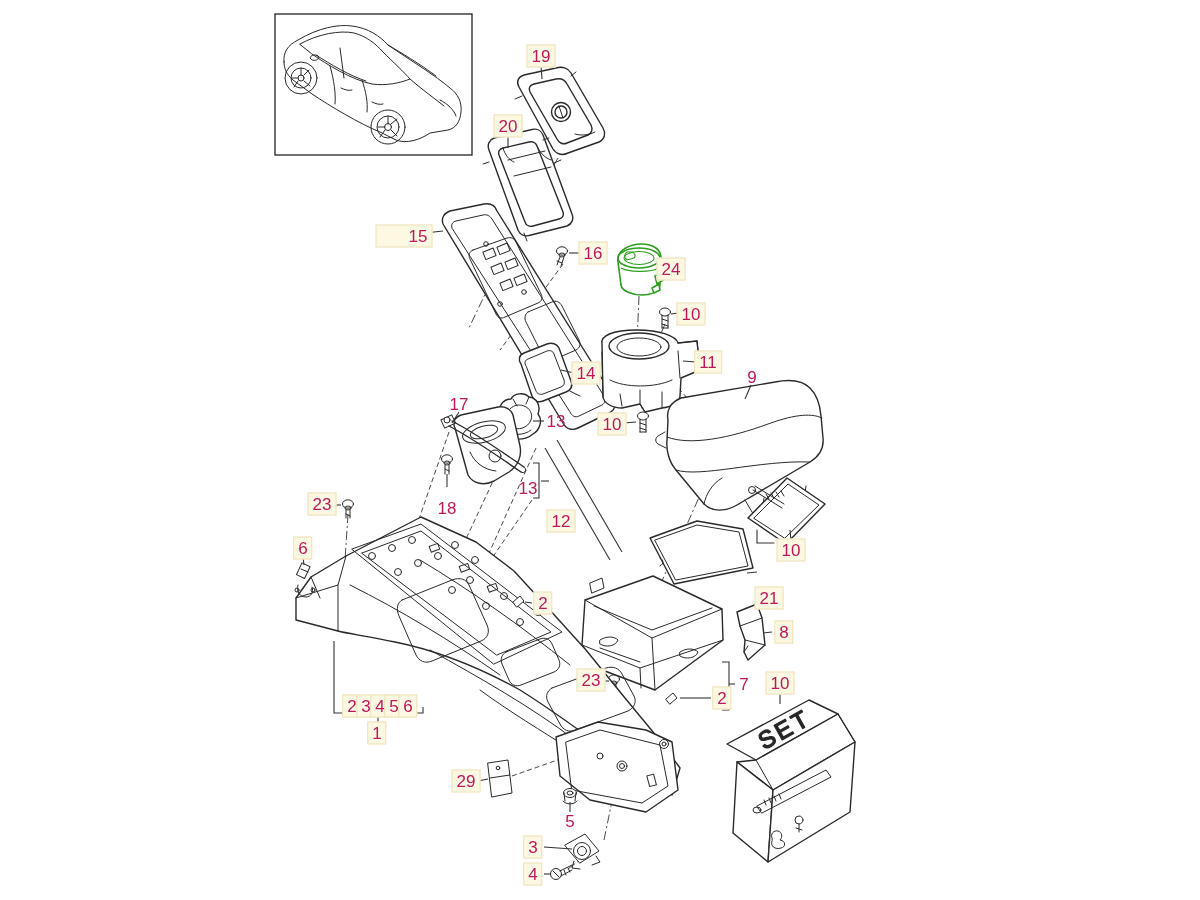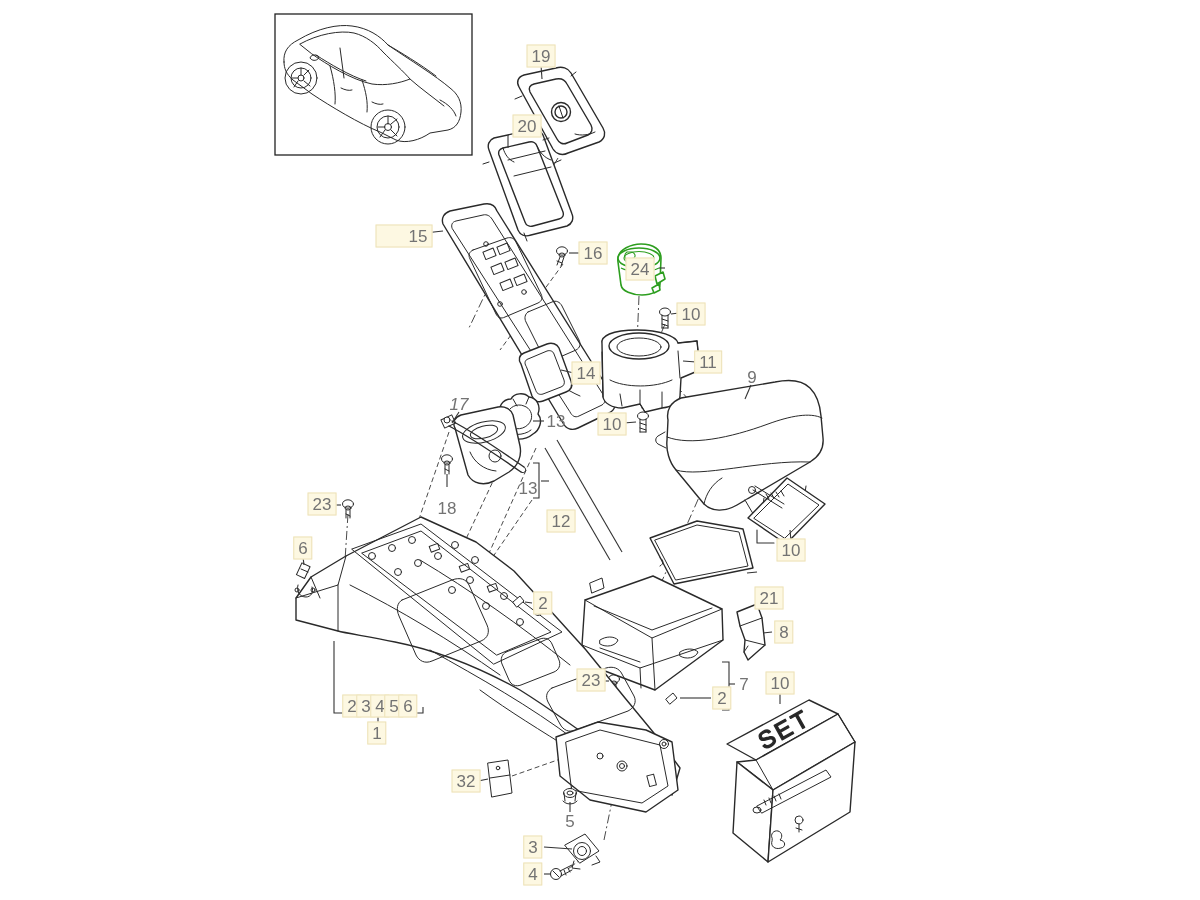--- a/index.html
+++ b/index.html
@@ -1,20 +1,20 @@
 <!DOCTYPE html>
 <html><head>
 <meta charset="utf-8">
 <style>
   html,body{margin:0;padding:0;background:#ffffff;}
   .stage{position:relative;width:1200px;height:900px;background:#fff;overflow:hidden;
          font-family:"Liberation Sans", sans-serif;}
   .stage svg{position:absolute;left:0;top:0;}
   .callout{position:absolute;transform:translate(-50%,-50%);font-size:17px;line-height:1;
-           color:#737373;padding:2px 4px;white-space:nowrap;user-select:none;cursor:pointer;}
+           color:#be185d;padding:2px 4px;white-space:nowrap;user-select:none;cursor:pointer;}
   .callout.boxed{background:#fdf8e2;border:1px solid #ece1b8;}
   .lines{stroke:#2a2a2a;fill:none;stroke-width:1.4;stroke-linejoin:round;stroke-linecap:round;}
   .thin{stroke-width:1;}
   .whitefill{fill:#ffffff;}
   .dashdot{stroke:#4a4a4a;stroke-width:1;fill:none;stroke-dasharray:9 3 2 3;}
   .dashed{stroke:#4a4a4a;stroke-width:1;fill:none;stroke-dasharray:5 3;}
   .leader{stroke:#333;stroke-width:1.1;fill:none;}
   .green{stroke:#2d9e1f;fill:#ffffff;stroke-width:1.6;stroke-linejoin:round;}
   .greenthin{stroke:#2d9e1f;fill:none;stroke-width:1.1;}
   .settext{font-family:"Liberation Sans",sans-serif;font-size:24px;letter-spacing:3px;fill:#222;}
@@ -392,29 +392,29 @@
     <path class="leader" d="M570,812 L570,802"></path>
     <path class="leader" d="M544,847 L572,849"></path>
     <path class="leader" d="M544,874 L551,874"></path>
 
     <path class="leader" d="M334,707 L334,713 L423,713 L423,707 M378,713 L378,722 M334,713 L334,641"></path>
   </g>
 </svg>
 
 <div id="callout-layer" style="position:absolute;left:0;top:0;width:100%;height:100%;">
       <div class="callout boxed" style="left: 541px; top: 56px;">19</div>
-      <div class="callout boxed" style="left: 527px; top: 126px;">20</div>
+      <div class="callout boxed" style="left: 508px; top: 126px;">20</div>
       <div class="callout boxed" style="left: 404px; top: 236px; padding-left: 32px;">15</div>
       <div class="callout boxed" style="left: 593px; top: 253px;">16</div>
-      <div class="callout boxed" style="left: 640px; top: 269px;">24</div>
+      <div class="callout boxed" style="left: 671px; top: 269px;">24</div>
       <div class="callout boxed" style="left: 691px; top: 314px;">10</div>
       <div class="callout boxed" style="left: 708px; top: 362px; text-align: center;">11</div>
       <div class="callout" style="left: 752px; top: 377px;">9</div>
       <div class="callout boxed" style="left: 586px; top: 373px;">14</div>
-      <div class="callout" style="left: 459px; top: 404px; font-style: italic;">17</div>
+      <div class="callout" style="left: 459px; top: 404px;">17</div>
       <div class="callout" style="left: 556px; top: 421px;">13</div>
       <div class="callout boxed" style="left: 612px; top: 424px;">10</div>
       <div class="callout boxed" style="left: 561px; top: 481px; margin-top: 40px;">12</div>
       <div class="callout" style="left: 528px; top: 488px;">13</div>
       <div class="callout" style="left: 447px; top: 508px;">18</div>
       <div class="callout boxed" style="left: 322px; top: 504px;">23</div>
       <div class="callout boxed" style="left: 303px; top: 548px;">6</div>
       <div class="callout boxed" style="left: 791px; top: 550px;">10</div>
       <div class="callout boxed" style="left: 769px; top: 598px;">21</div>
       <div class="callout boxed" style="left: 543px; top: 603px;">2</div>
@@ -422,18 +422,18 @@
       <div class="callout boxed" style="left: 591px; top: 680px;">23</div>
       <div class="callout boxed" style="left: 780px; top: 683px;">10</div>
       <div class="callout" style="left: 744px; top: 684px;">7</div>
       <div class="callout boxed" style="left: 722px; top: 698px;">2</div>
       <div class="callout boxed" style="left: 352px; top: 706px;">2</div>
       <div class="callout boxed" style="left: 366px; top: 706px;">3</div>
       <div class="callout boxed" style="left: 380px; top: 706px;">4</div>
       <div class="callout boxed" style="left: 394px; top: 706px;">5</div>
       <div class="callout boxed" style="left: 408px; top: 706px;">6</div>
       <div class="callout boxed" style="left: 377px; top: 733px;">1</div>
-      <div class="callout boxed" style="left: 466px; top: 781px;">32</div>
+      <div class="callout boxed" style="left: 466px; top: 781px;">29</div>
       <div class="callout" style="left: 570px; top: 821px;">5</div>
       <div class="callout boxed" style="left: 533px; top: 847px;">3</div>
       <div class="callout boxed" style="left: 533px; top: 874px;">4</div>
     </div>
 </div>
 
 </body></html>

